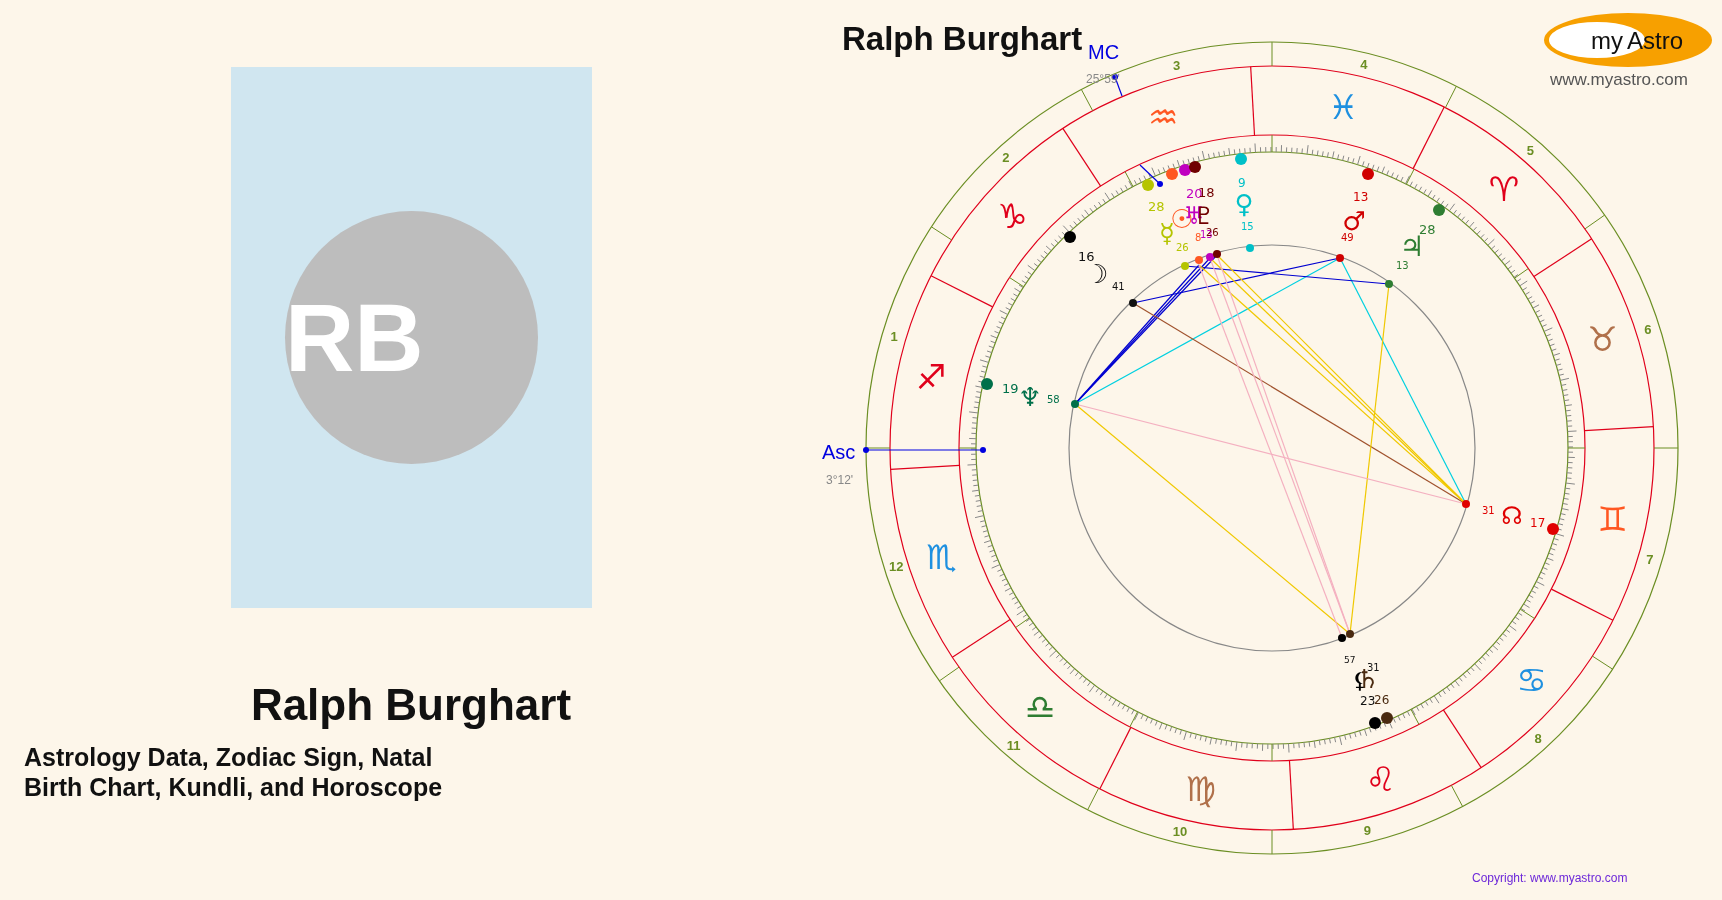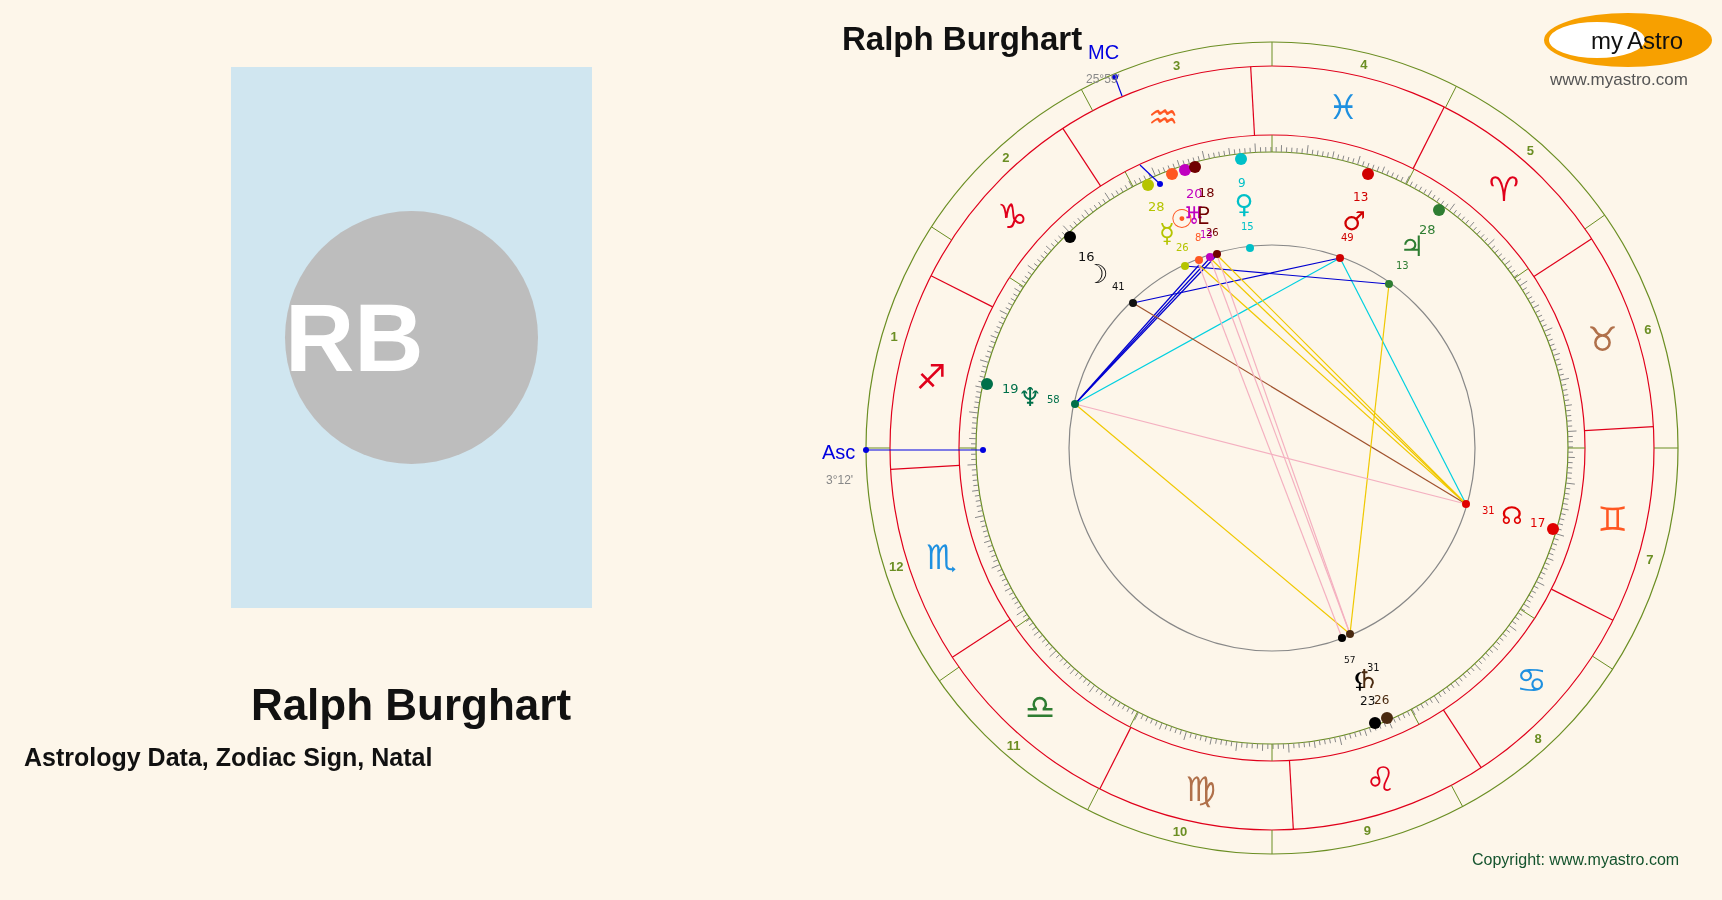--- a/index.html
+++ b/index.html
@@ -4,34 +4,35 @@
 <style>
   html,body{margin:0;padding:0;}
   body{width:1722px;height:900px;background:#fdf6ea;position:relative;overflow:hidden;font-family:"Liberation Sans",sans-serif;}
   .photo{position:absolute;left:231px;top:67px;width:361px;height:541px;background:#d0e6f0;}
   .avatar{position:absolute;left:54px;top:144px;width:253px;height:253px;border-radius:50%;background:#bdbdbd;display:flex;align-items:center;color:#fff;font-weight:bold;font-size:96px;font-family:"Liberation Sans",sans-serif;}
   .left-name{position:absolute;left:0;width:822px;top:680px;text-align:center;font-weight:bold;font-size:44px;color:#111;}
   .left-sub{position:absolute;left:0;width:822px;top:742px;text-align:left;font-weight:bold;font-size:25px;line-height:30px;color:#111;margin-left:24px;}
   .chart-title{position:absolute;left:842px;top:20px;font-weight:bold;font-size:33px;color:#111;}
   .logo{position:absolute;left:1543px;top:12px;width:171px;height:56px;}
   .logo-url{position:absolute;left:1550px;top:70px;font-size:17px;color:#555;}
-  .copyright{position:absolute;left:1472px;top:851px;font-size:16px;color:#14532d;}
+  .copyright{position:absolute;left:1472px;top:871px;font-size:12px;color:#6d28d9;}
   svg.chart{position:absolute;left:0;top:0;}
 </style>
 </head>
 <body>
 
 <div class="photo">
   <div class="avatar">
       <span>RB</span>
     </div>
 </div>
 <div class="left-name">Ralph Burghart</div>
 <div class="left-sub">
   <div>Astrology Data, Zodiac Sign, Natal</div>
+  <div>Birth Chart, Kundli, and Horoscope</div>
 </div>
 
 <div class="chart-title">Ralph Burghart</div>
 
 <svg class="logo" viewBox="0 0 171 56">
   <ellipse cx="85" cy="28" rx="84" ry="27" fill="#f7a000"></ellipse>
   <ellipse cx="54" cy="28" rx="48" ry="18" fill="#ffffff"></ellipse>
   <text x="48" y="37" font-size="24" fill="#111" font-family="Liberation Sans, sans-serif">my</text>
   <text x="84" y="37" font-size="24" fill="#111" font-family="Liberation Sans, sans-serif">Astro</text>
 </svg>

